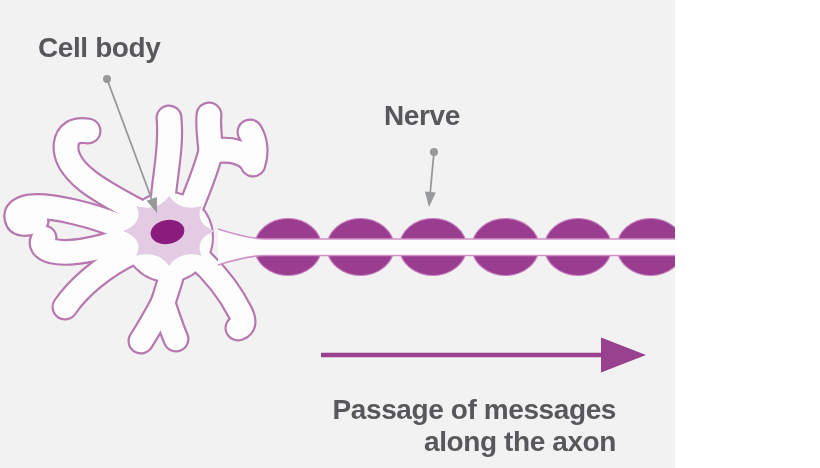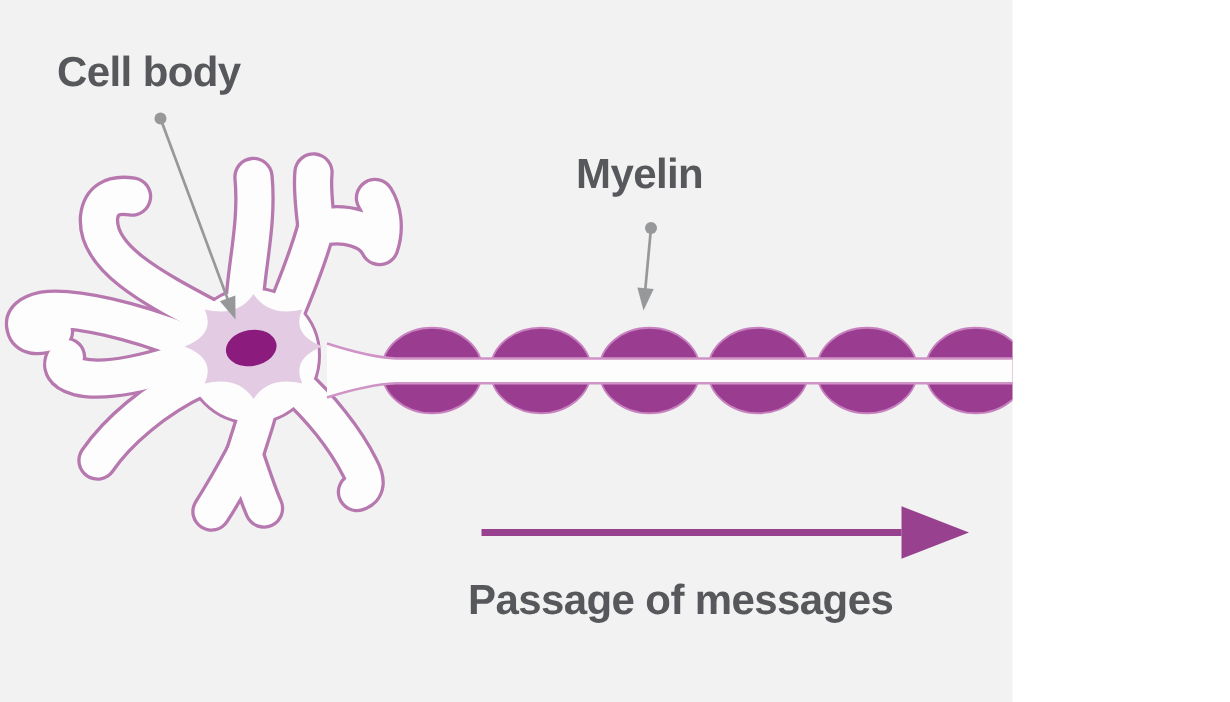--- a/index.html
+++ b/index.html
@@ -15,22 +15,22 @@
     position:absolute;
     font-weight:700;
     font-size:28px;
     line-height:28px;
     letter-spacing:-0.4px;
     color:var(--label-text,#57585b);
     white-space:nowrap;
   }
   #caption{
     position:absolute;
-    left:312px;top:384px;width:304px;
-    text-align:left;
+    left:312px;top:394px;width:304px;
+    text-align:right;
     font-weight:700;font-size:28px;line-height:32px;
     letter-spacing:-0.4px;
     color:var(--label-text,#57585b);
   }
   
   .dend-o{stroke:var(--dendrite-outline,#b678ae);stroke-width:27;fill:none;stroke-linecap:round;stroke-linejoin:round;}
   .dend-w{stroke:var(--neuron-fill,#fdfdfe);stroke-width:22.6;fill:none;stroke-linecap:round;stroke-linejoin:round;}
   .soma-ring{fill:var(--neuron-fill,#fdfdfe);stroke:var(--dendrite-outline,#b678ae);stroke-width:2;}
   .star{fill:var(--soma-fill,#e3cce3);}
   .nucleus{fill:var(--nucleus,#8c1b7e);}
@@ -103,20 +103,21 @@
     </g>
 
     <g>
       <line class="msg-line" x1="321" y1="355" x2="601" y2="355"></line>
       <polygon class="msg-head" points="601,337.5 646,355 601,372.5"></polygon>
     </g>
   </svg>
 
   <div class="lbl" style="left:38px;top:34px">Cell body</div>
 
-  <div class="lbl" style="left:384px;top:102px">Myelin</div>
+  <div class="lbl" style="left:384px;top:102px">Nerve</div>
 
 
   <div id="caption">
     <div>Passage of messages</div>
+    <div>along the axon</div>
   </div>
 
 </div>
 
 </body></html>

